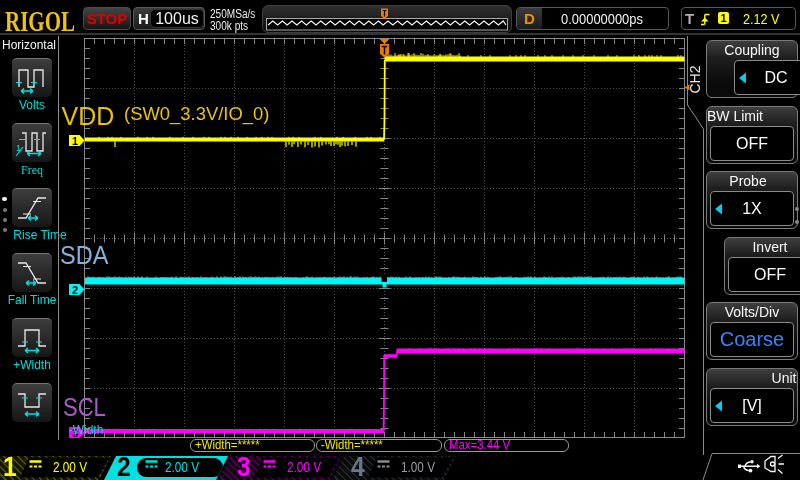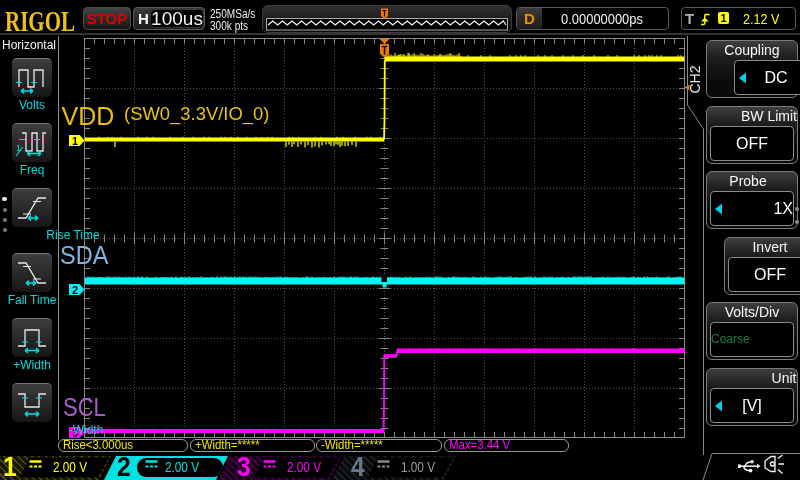--- a/index.html
+++ b/index.html
@@ -69,21 +69,21 @@
 <div class="abs" style="left:60px;top:241px;color:#82b2e0;font-size:25px;transform:scaleX(0.94);transform-origin:0 0;">SDA</div>
 <div class="abs" style="left:63px;top:393px;color:#a85cc8;font-size:25px;transform:scaleX(0.88);transform-origin:0 0;">SCL</div>
 
 <div class="abs" style="left:0;top:0;width:800px;height:36px;background:#000;"></div>
 <div class="abs" style="left:0;top:33px;width:800px;height:2px;background:#343434;"></div>
 
 <div class="abs" style="left:5px;top:4px;font-family:'Liberation Serif',serif;font-weight:bold;font-size:30px;color:#eec112;transform:scaleX(0.70);transform-origin:0 0;">RIGOL</div>
 <div class="abs" style="left:83px;top:7px;width:46px;height:21px;border-radius:4px;border:1px solid #4a4a4a;background:linear-gradient(#454545,#141414);color:#e00000;font-weight:bold;font-size:15px;text-align:center;line-height:21px;">STOP</div>
 <div class="abs" style="left:133px;top:7px;width:70px;height:21px;border-radius:4px;border:1px solid #585858;background:linear-gradient(#3c3c3c,#1b1b1b);">
   <span class="abs" style="left:4px;top:2px;color:#fff;font-weight:bold;font-size:15px;">H</span>
-  <div class="abs" style="left:16px;top:1px;width:52px;height:17px;background:#000;border:1px solid #333;border-radius:5px;color:#f2f2f2;font-size:19px;text-align:center;line-height:17px;">100us</div>
+  <div class="abs" style="left:16px;top:1px;width:52px;height:17px;background:#000;border:1px solid #333;border-radius:5px;color:#f2f2f2;font-size:16px;text-align:center;line-height:17px;">100us</div>
 </div>
 <div class="abs" style="left:210px;top:8px;color:#ededed;font-size:12px;line-height:12px;transform:scaleX(0.84);transform-origin:0 0;">250MSa/s<br>300k pts</div>
 <div class="abs" style="left:262px;top:5px;width:248px;height:26px;border-radius:6px;border:1px solid #3c3c3c;background:linear-gradient(#303030,#0a0a0a);"></div>
 <svg class="abs" style="left:262px;top:5px;" width="250" height="28" viewBox="0 0 250 28">
   <rect x="4.5" y="13.5" width="241" height="11.5" fill="#000" stroke="#a8a8a8" stroke-width="1"></rect>
   <path d="M268.0,25L272.8,21L277.6,25L282.40000000000003,21L287.20000000000005,25L292.00000000000006,21L296.80000000000007,25L301.6000000000001,21L306.4000000000001,25L311.2000000000001,21L316.0000000000001,25L320.8000000000001,21L325.60000000000014,25L330.40000000000015,21L335.20000000000016,25L340.00000000000017,21L344.8000000000002,25L349.6000000000002,21L354.4000000000002,25L359.2000000000002,21L364.0000000000002,25L368.80000000000024,21L373.60000000000025,25L378.40000000000026,21L383.2000000000003,25L388.0000000000003,21L392.8000000000003,25L397.6000000000003,21L402.4000000000003,25L407.20000000000033,21L412.00000000000034,25L416.80000000000035,21L421.60000000000036,25L426.4000000000004,21L431.2000000000004,25L436.0000000000004,21L440.8000000000004,25L445.6000000000004,21L450.40000000000043,25L455.20000000000044,21L460.00000000000045,25L464.80000000000047,21L469.6000000000005,25L474.4000000000005,21L479.2000000000005,25L484.0000000000005,21L488.8000000000005,25L493.60000000000053,21L498.40000000000055,25L503.20000000000056,21L506,25" transform="translate(-262,-5)" stroke="#f8f8f8" stroke-width="1.2" fill="none"></path>
   <path d="M119,3.5 h7 v7.5 l-3.5,3 l-3.5,-3 z" fill="#f07800"></path>
   <path d="M120.6,5.5 h3.8 M122.5,5.5 v6" stroke="#000" stroke-width="1.2" fill="none"></path>
 </svg>
 <div class="abs" style="left:516px;top:7px;width:151px;height:21px;border-radius:4px;border:1px solid #585858;background:#000;">
@@ -111,29 +111,29 @@
     <div class="abs slab" style="left:0;top:98px;width:64px;">Volts</div>
 <div class="abs sbtn" style="left:12px;top:123px;">
       <svg width="34" height="32" viewBox="0 0 34 32">
 <path d="M7,6 H11 V24 H17 V6 H22 V24 H28 V6 H31" stroke="#e8e8e8" stroke-width="1.3" fill="none"></path>
 <path d="M4,12.5 h6 M19,12.5 h6" stroke="#00e0e0" stroke-width="1.2" fill="none"></path>
 <text x="1" y="24" font-size="9" fill="#00e0e0" font-family="Liberation Sans">1</text>
 <path d="M1,29 l7,-9" stroke="#00e0e0" stroke-width="1.1" fill="none"></path>
 <path d="M12,26.5 H26 M12,26.5 l3,-2.4 M12,26.5 l3,2.4 M26,26.5 l-3,-2.4 M26,26.5 l-3,2.4" stroke="#00e0e0" stroke-width="1.4" fill="none"></path>
 </svg>
     </div>
-    <div class="abs slab" style="left:0;top:163px;width:64px;">Freq</div>
+    <div class="abs slab" style="left:0;top:163px;width:64px;font-family:Liberation Serif, serif;">Freq</div>
 <div class="abs sbtn" style="left:12px;top:188px;">
       <svg width="34" height="32" viewBox="0 0 34 32">
 <path d="M3,26 H11 L23,6 H31" stroke="#e8e8e8" stroke-width="1.3" fill="none"></path>
 <path d="M8,22 h8 M18,9.5 h8" stroke="#e8e8e8" stroke-width="1.1" fill="none"></path>
 <path d="M13,26 H23 M13,26 l3,-2.4 M13,26 l3,2.4 M23,26 l-3,-2.4 M23,26 l-3,2.4" stroke="#00e0e0" stroke-width="1.4" fill="none"></path>
 </svg>
     </div>
-    <div class="abs slab" style="left:8px;top:228px;width:64px;margin-left:33px;">Rise Time</div>
+    <div class="abs slab" style="left:8px;top:228px;width:64px;">Rise Time</div>
 <div class="abs sbtn" style="left:12px;top:253px;">
       <svg width="34" height="32" viewBox="0 0 34 32">
 <path d="M3,6 H11 L23,26 H31" stroke="#e8e8e8" stroke-width="1.3" fill="none"></path>
 <path d="M8,9.5 h8 M18,22 h8" stroke="#e8e8e8" stroke-width="1.1" fill="none"></path>
 <path d="M11,26 H21 M11,26 l3,-2.4 M11,26 l3,2.4 M21,26 l-3,-2.4 M21,26 l-3,2.4" stroke="#00e0e0" stroke-width="1.4" fill="none"></path>
 </svg>
     </div>
     <div class="abs slab" style="left:0;top:293px;width:64px;">Fall Time</div>
 <div class="abs sbtn" style="left:12px;top:318px;">
       <svg width="34" height="32" viewBox="0 0 34 32">
@@ -159,65 +159,64 @@
 <div class="abs" style="left:706px;top:40px;width:90px;height:56px;border-radius:6px;border:1px solid #7a7a7a;background:linear-gradient(#3e3e3e 0,#1e1e1e 30%,#0a0a0a 75%);">
   <div class="abs" style="left:0;top:1px;width:90px;text-align:center;color:#f8f8f8;font-size:14px;">Coupling</div>
   <div class="abs" style="left:3px;top:19px;width:82px;height:33px;border-radius:4px;border:1px solid #8a8a8a;background:#000;margin-left:24px;">
     <div class="abs" style="left:0;top:0;width:82px;height:33px;color:#fff;font-size:16px;text-align:center;line-height:33px;">DC</div>
     <svg class="abs" style="left:3px;top:11px;" width="9" height="12" viewBox="0 0 9 12">
           <path d="M8,0.5 v11 l-7,-5.5 z" fill="#00d0f0"></path>
         </svg>
   </div>
 </div>
 <div class="abs" style="left:706px;top:105.5px;width:90px;height:56px;border-radius:6px;border:1px solid #7a7a7a;background:linear-gradient(#3e3e3e 0,#1e1e1e 30%,#0a0a0a 75%);">
-  <div class="abs" style="left:0;top:1px;width:90px;text-align:right;color:#f8f8f8;font-size:14px;">BW Limit</div>
+  <div class="abs" style="left:0;top:1px;width:90px;text-align:left;color:#f8f8f8;font-size:14px;">BW Limit</div>
   <div class="abs" style="left:3px;top:19px;width:82px;height:33px;border-radius:4px;border:1px solid #8a8a8a;background:#000;">
     <div class="abs" style="left:0;top:0;width:82px;height:33px;color:#fff;font-size:16px;text-align:center;line-height:33px;">OFF</div>
 
   </div>
 </div>
 <div class="abs" style="left:706px;top:171px;width:90px;height:56px;border-radius:6px;border:1px solid #7a7a7a;background:linear-gradient(#3e3e3e 0,#1e1e1e 30%,#0a0a0a 75%);">
   <div class="abs" style="left:0;top:1px;width:82px;text-align:center;color:#f8f8f8;font-size:14px;">Probe</div>
   <div class="abs" style="left:3px;top:19px;width:82px;height:33px;border-radius:4px;border:1px solid #8a8a8a;background:#000;">
-    <div class="abs" style="left:0;top:0;width:82px;height:33px;color:#fff;font-size:16px;text-align:right;line-height:33px;">1X</div>
+    <div class="abs" style="left:0;top:0;width:82px;height:33px;color:#fff;font-size:16px;text-align:center;line-height:33px;">1X</div>
     <svg class="abs" style="left:3px;top:11px;" width="9" height="12" viewBox="0 0 9 12">
           <path d="M8,0.5 v11 l-7,-5.5 z" fill="#00d0f0"></path>
         </svg>
   </div>
 </div>
 <div class="abs" style="left:706px;top:236.5px;width:90px;height:56px;border-radius:6px;border:1px solid #7a7a7a;background:linear-gradient(#3e3e3e 0,#1e1e1e 30%,#0a0a0a 75%);margin-left:18px;">
   <div class="abs" style="left:0;top:1px;width:90px;text-align:center;color:#f8f8f8;font-size:14px;">Invert</div>
   <div class="abs" style="left:3px;top:19px;width:82px;height:33px;border-radius:4px;border:1px solid #8a8a8a;background:#000;">
     <div class="abs" style="left:0;top:0;width:82px;height:33px;color:#fff;font-size:16px;text-align:center;line-height:33px;">OFF</div>
 
   </div>
 </div>
 <div class="abs" style="left:706px;top:302px;width:90px;height:56px;border-radius:6px;border:1px solid #7a7a7a;background:linear-gradient(#3e3e3e 0,#1e1e1e 30%,#0a0a0a 75%);">
   <div class="abs" style="left:0;top:1px;width:90px;text-align:center;color:#f8f8f8;font-size:14px;">Volts/Div</div>
   <div class="abs" style="left:3px;top:19px;width:82px;height:33px;border-radius:4px;border:1px solid #8a8a8a;background:#000;">
-    <div class="abs" style="left:0;top:0;width:82px;height:33px;color:#15803d;font-size:12px;text-align:left;line-height:33px;">Coarse</div>
+    <div class="abs" style="left:0;top:0;width:82px;height:33px;color:#3b82f6;font-size:20px;text-align:center;line-height:33px;">Coarse</div>
 
   </div>
 </div>
 <div class="abs" style="left:706px;top:367.5px;width:90px;height:56px;border-radius:6px;border:1px solid #7a7a7a;background:linear-gradient(#3e3e3e 0,#1e1e1e 30%,#0a0a0a 75%);">
   <div class="abs" style="left:0;top:1px;width:90px;text-align:center;color:#f8f8f8;font-size:14px;padding-left:32px;">Unit</div>
   <div class="abs" style="left:3px;top:19px;width:82px;height:33px;border-radius:4px;border:1px solid #8a8a8a;background:#000;">
     <div class="abs" style="left:0;top:0;width:82px;height:33px;color:#fff;font-size:16px;text-align:center;line-height:33px;">[V]</div>
     <svg class="abs" style="left:3px;top:11px;" width="9" height="12" viewBox="0 0 9 12">
           <path d="M8,0.5 v11 l-7,-5.5 z" fill="#00d0f0"></path>
         </svg>
   </div>
 </div>
 <svg class="abs" style="left:684px;top:36px;" width="25" height="420" viewBox="0 0 25 420">
 <path d="M3.5,0 V69 L19.5,93 V419" stroke="#8a8a8a" stroke-width="1" fill="none"></path>
 </svg>
 <div class="abs" style="left:677px;top:71.5px;width:36px;height:15px;color:#e8e8e8;font-size:14px;text-align:center;line-height:15px;transform:rotate(-90deg);">CH2</div>
 <div class="abs" style="left:795px;top:207px;width:4px;height:4px;border-radius:2px;background:#888;"></div>
 <div class="abs" style="left:795px;top:220px;width:4px;height:4px;border-radius:2px;background:#888;"></div>
-<div class="abs" style="left:58px;top:439px;width:124px;height:11px;border-radius:6px;border:1px solid #999;background:rgba(0,0,0,0.88);color:#f0e800;font-size:12px;line-height:11px;padding-left:4px;"><span style="display:inline-block;transform:scaleX(0.95);transform-origin:0 50%;">Rise&lt;3.000us</span></div>
 <div class="abs" style="left:316px;top:439px;width:120px;height:11px;border-radius:6px;border:1px solid #999;background:rgba(0,0,0,0.88);color:#f0e800;font-size:12px;line-height:11px;padding-left:4px;"><span style="display:inline-block;transform:scaleX(0.95);transform-origin:0 50%;">-Width=*****</span></div>
 <div class="abs" style="left:190px;top:439px;width:119px;height:11px;border-radius:6px;border:1px solid #999;background:rgba(0,0,0,0.88);color:#f0e800;font-size:12px;line-height:11px;padding-left:4px;"><span style="display:inline-block;transform:scaleX(0.95);transform-origin:0 50%;">+Width=*****</span></div>
 <div class="abs" style="left:444px;top:439px;width:119px;height:11px;border-radius:6px;border:1px solid #999;background:rgba(0,0,0,0.88);color:#ff00ff;font-size:12px;line-height:11px;padding-left:4px;"><span style="display:inline-block;transform:scaleX(0.95);transform-origin:0 50%;">Max=3.44 V</span></div>
 <div class="abs" style="left:0px;top:456px;width:124px;height:24px;clip-path:polygon(0 0, 111px 0, 99px 24px, 0 24px);background:repeating-linear-gradient(45deg, rgba(0,0,0,0) 0 3.5px, #ffff003c 3.5px 5px),linear-gradient(#ffff0016,#ffff0016), #000;">
   <div class="abs" style="left:0;top:0;width:124px;height:24px;clip-path:polygon(29px 1.5px, 109px 1.5px, 98px 21.5px, 20px 21.5px);background:#000;"></div>
   <span class="abs" style="left:3px;top:-5px;color:#ffff00;font-size:28px;font-weight:bold;transform:scaleX(0.88);transform-origin:0 0;">1</span>
   <svg class="abs" style="left:29px;top:3.5px;" width="13" height="9" viewBox="0 0 13 9">
         <path d="M0.5,1.5 h12" stroke="#ffff00" stroke-width="2.4"></path>
         <path d="M0.5,6.5 h3 M5,6.5 h3 M9.5,6.5 h3" stroke="#ffff00" stroke-width="1.8"></path>
       </svg>

